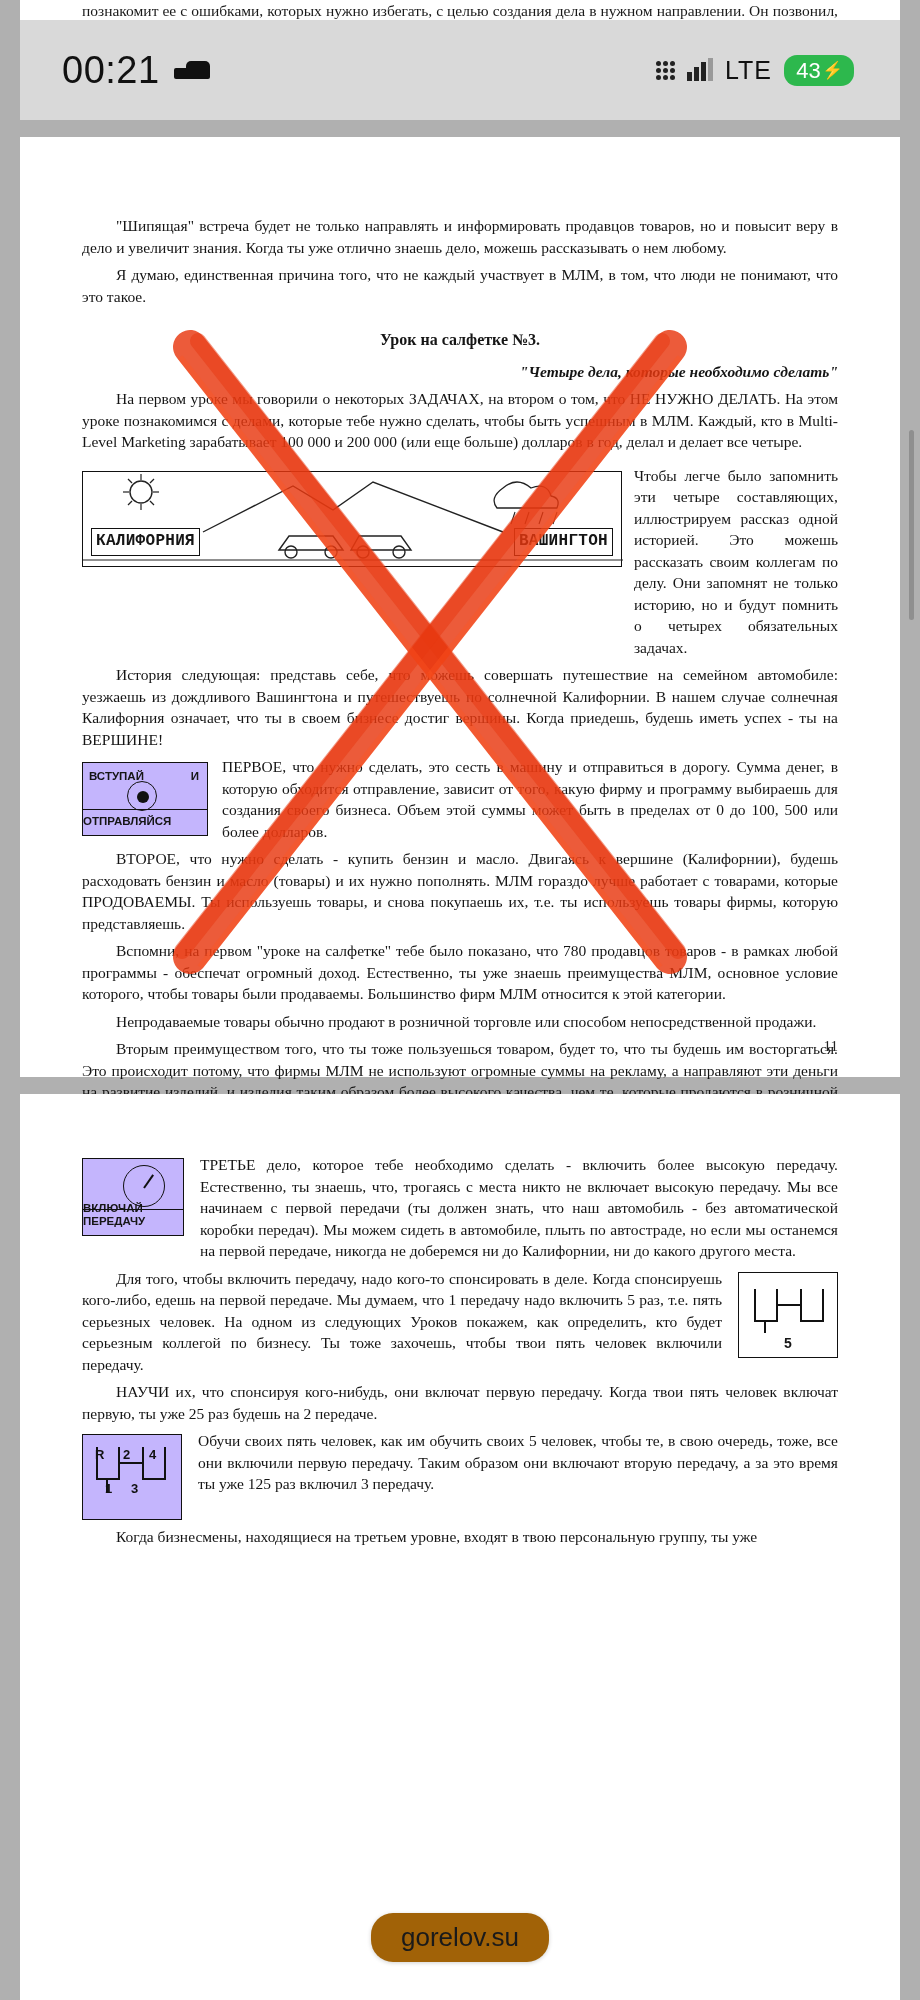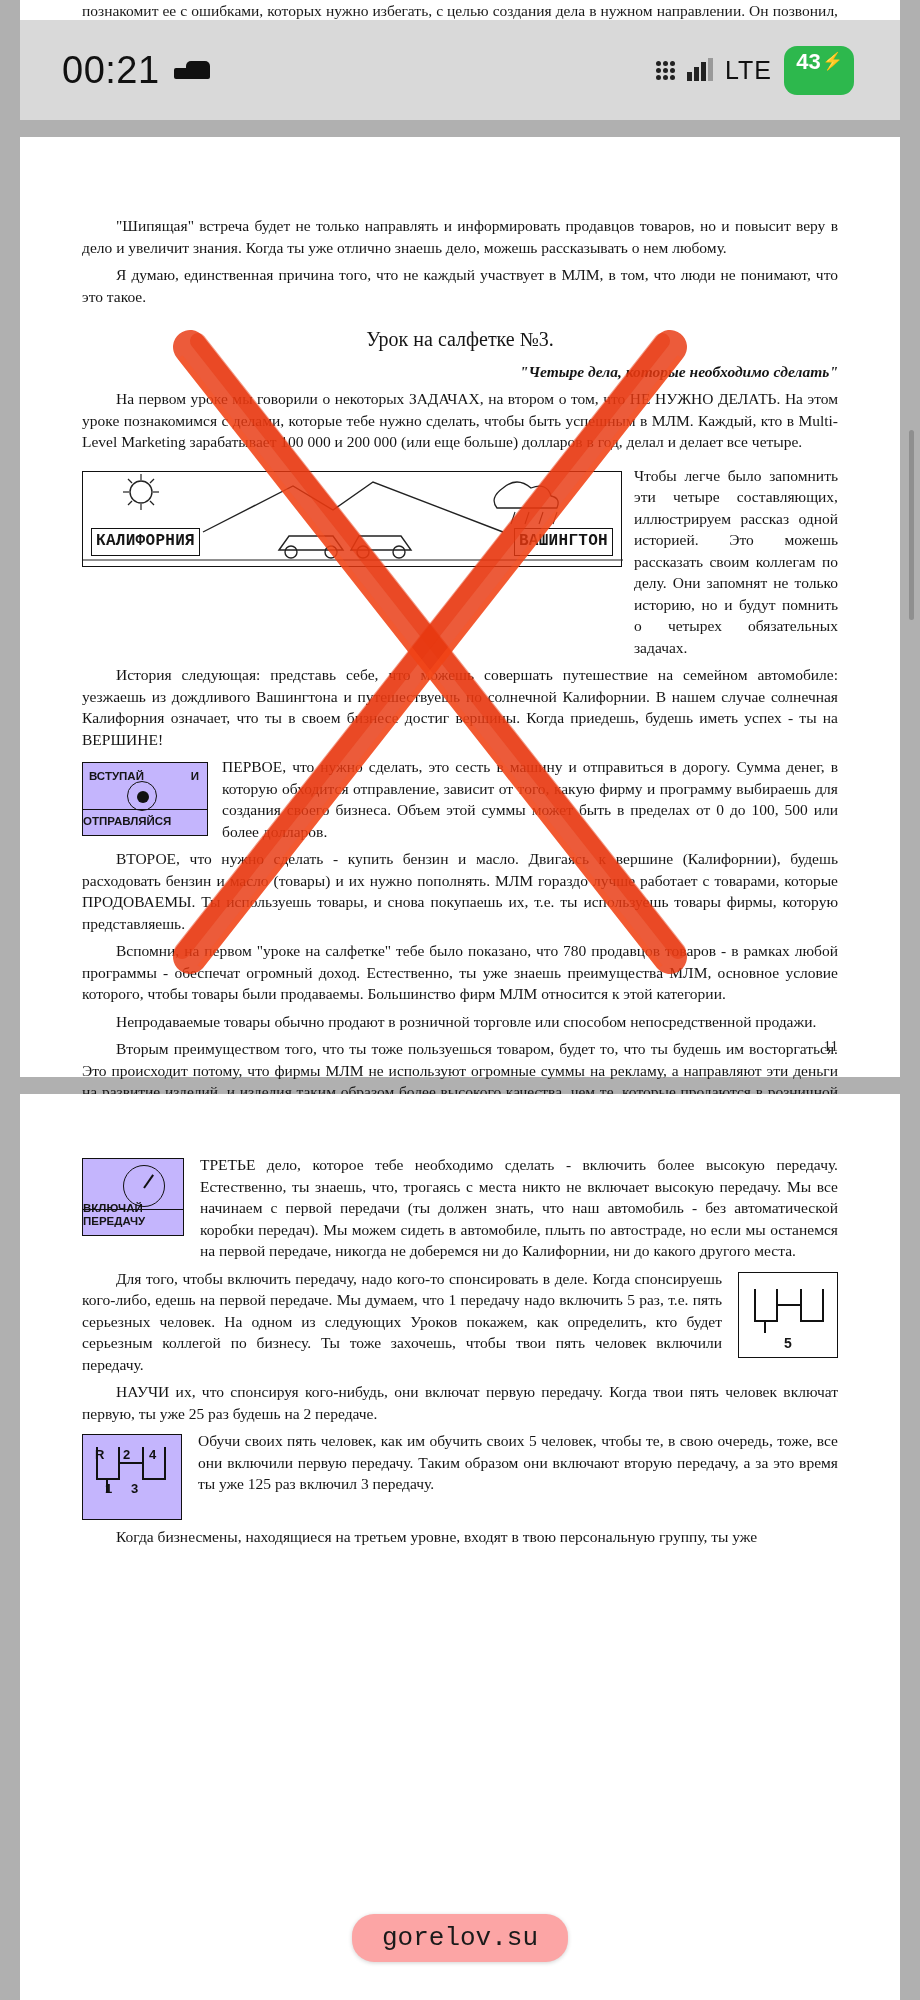--- a/index.html
+++ b/index.html
@@ -83,23 +83,23 @@
   .bars i:nth-child(4) { height: 23px; background: #9a9a9a; }
   .lte {
     font-family: "Liberation Sans", sans-serif;
     font-size: 25px; color: #111; letter-spacing: 1px;
   }
   .battery {
     background: #2db84d;
     color: #fff;
     font-family: "Liberation Sans", sans-serif;
     font-size: 22px;
-    font-weight: 700;
+    font-weight: 400;
     border-radius: 13px;
-    padding: 3px 10px 20px 12px;
+    padding: 3px 10px 2px 12px;
     display: flex; align-items: center; gap: 2px;
     min-width: 70px;
     justify-content: center;
   }
   .battery .bolt { font-size: 17px; }
 
   
   .page {
     position: absolute;
     left: 20px;
@@ -127,22 +127,22 @@
     font-size: 15.5px;
     line-height: 21.5px;
     color: #151515;
     text-align: justify;
   }
   .page-body p { margin: 0 0 6px 0; text-indent: 34px; }
   .page-body p.noind { text-indent: 0; }
 
   h2.lesson-title {
     text-align: center;
-    font-size: 20px;
-    font-weight: 400;
+    font-size: 16px;
+    font-weight: 700;
     margin: 22px 0 10px 0;
     text-indent: 0;
   }
   .lesson-sub {
     text-align: right;
     font-style: italic;
     font-weight: 700;
     font-size: 15.5px;
     margin: 0 0 14px 0;
     text-indent: 0;
@@ -271,24 +271,24 @@
     background: #8f8f8f;
     border-radius: 3px;
     z-index: 40;
   }
 
   
   .watermark {
     position: absolute;
     left: 50%; transform: translateX(-50%);
     bottom: 38px;
-    background: #fca5a5;
+    background: #a16207;
     border-radius: 22px;
     padding: 9px 30px;
-    font-family: Liberation Mono, monospace;
+    font-family: Liberation Sans, sans-serif;
     font-size: 26px;
     color: #1a1a1a;
     box-shadow: 0 1px 4px rgba(0,0,0,0.18);
     z-index: 60;
   }
 </style>
 </head>
 <body>
 
 <div class="screen">

